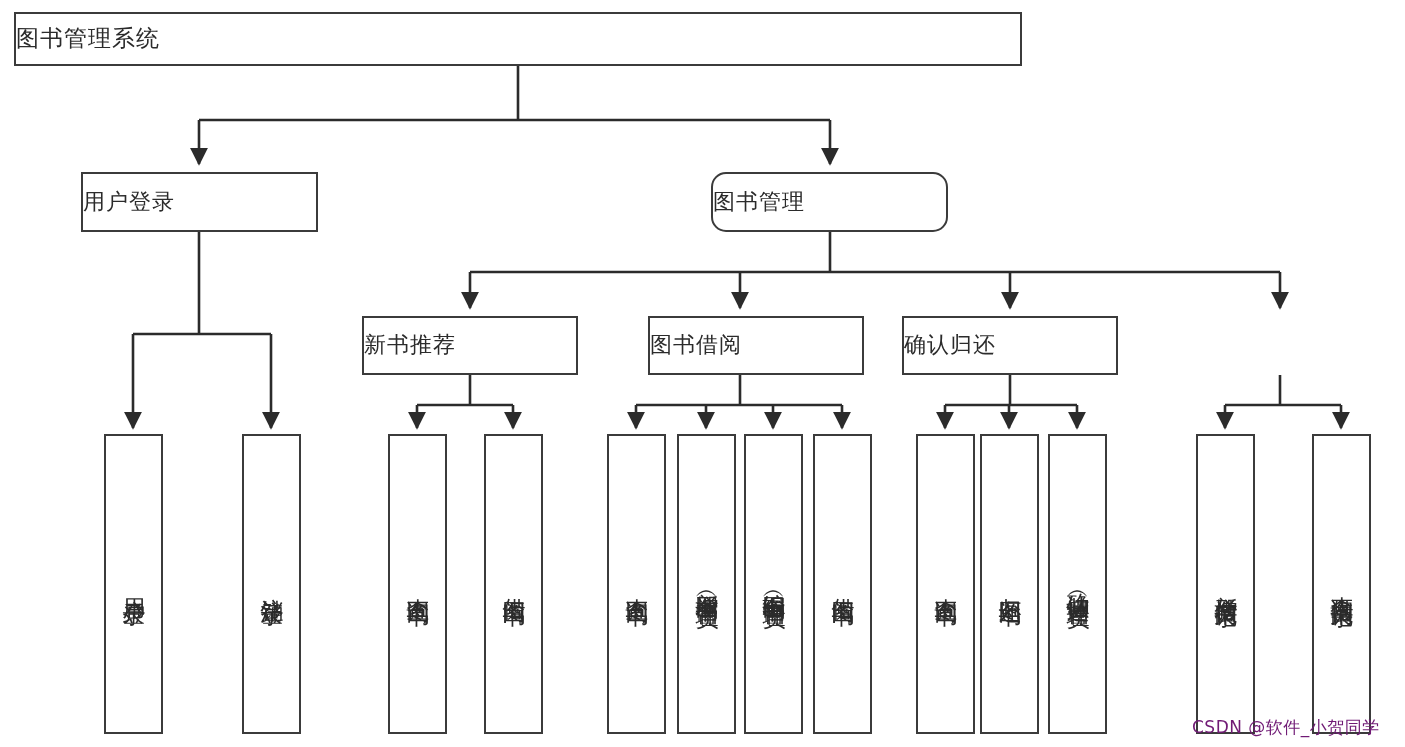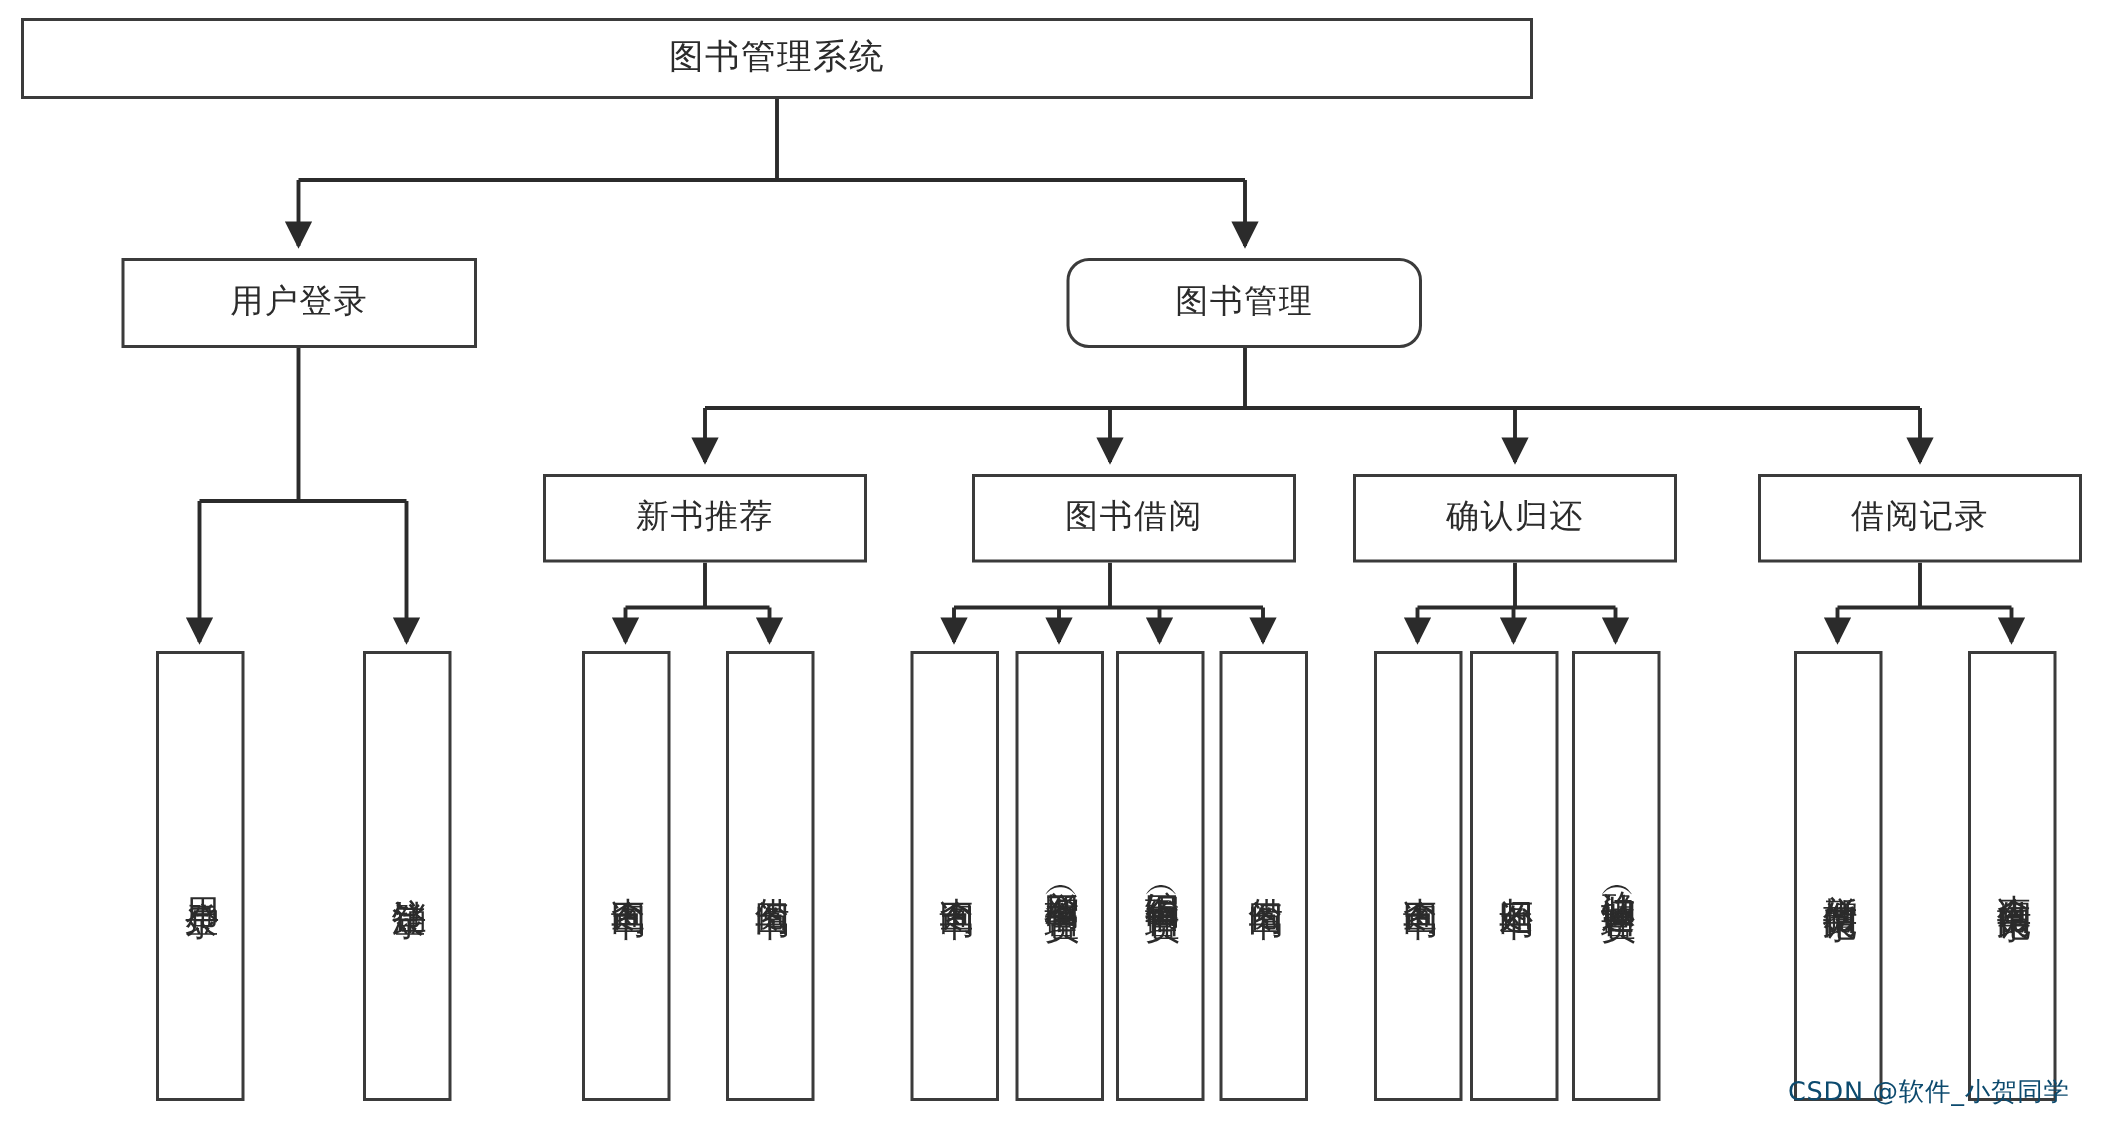--- a/index.html
+++ b/index.html
@@ -25,21 +25,21 @@
     height: 747px;
     pointer-events: none;
   }
   .node {
     position: absolute;
     box-sizing: border-box;
     background: #ffffff;
     border: 2px solid #3b3b3b;
     display: flex;
     align-items: center;
-    justify-content: center;
+    justify-content: flex-start;
     color: #2b2b2b;
     z-index: 2;
   }
   .node.h {
     font-size: 22px;
     line-height: 1.2;
     letter-spacing: 1px;
     white-space: nowrap;
   }
   .node.root {
@@ -57,21 +57,21 @@
     text-align: center;
   }
   .node.v .vtext {
     writing-mode: vertical-rl;
     text-orientation: upright;
     display: block;
     max-height: 100%;
   }
   .watermark {
     position: absolute;
-    color: #0c4a6e;
+    color: #701a75;
     font-size: 17px;
     letter-spacing: 0.5px;
     white-space: nowrap;
     z-index: 3;
   }
 </style>
 </head>
 <body>
 
 <div id="canvas">
@@ -139,23 +139,20 @@
 
   <div class="node h" style="left:362px; top:316px; width:216px; height:59px;">
     <span>新书推荐</span>
   </div>
   <div class="node h" style="left:632px; top:316px; width:216px; height:59px;margin-left:16px;">
     <span>图书借阅</span>
   </div>
   <div class="node h" style="left:902px; top:316px; width:216px; height:59px;">
     <span>确认归还</span>
   </div>
-  <div class="node h" style="left:1172px; top:316px; width:216px; height:59px;">
-    <span>借阅记录</span>
-  </div>
 
   <div class="node v" style="left:104px; top:434px; width:59px; height:300px;">
     <span class="vtext">用户登录</span>
   </div>
   <div class="node v" style="left:242px; top:434px; width:59px; height:300px;">
     <span class="vtext">注销登录</span>
   </div>
 
   <div class="node v" style="left:388px; top:434px; width:59px; height:300px;">
     <span class="vtext">查询图书</span>

